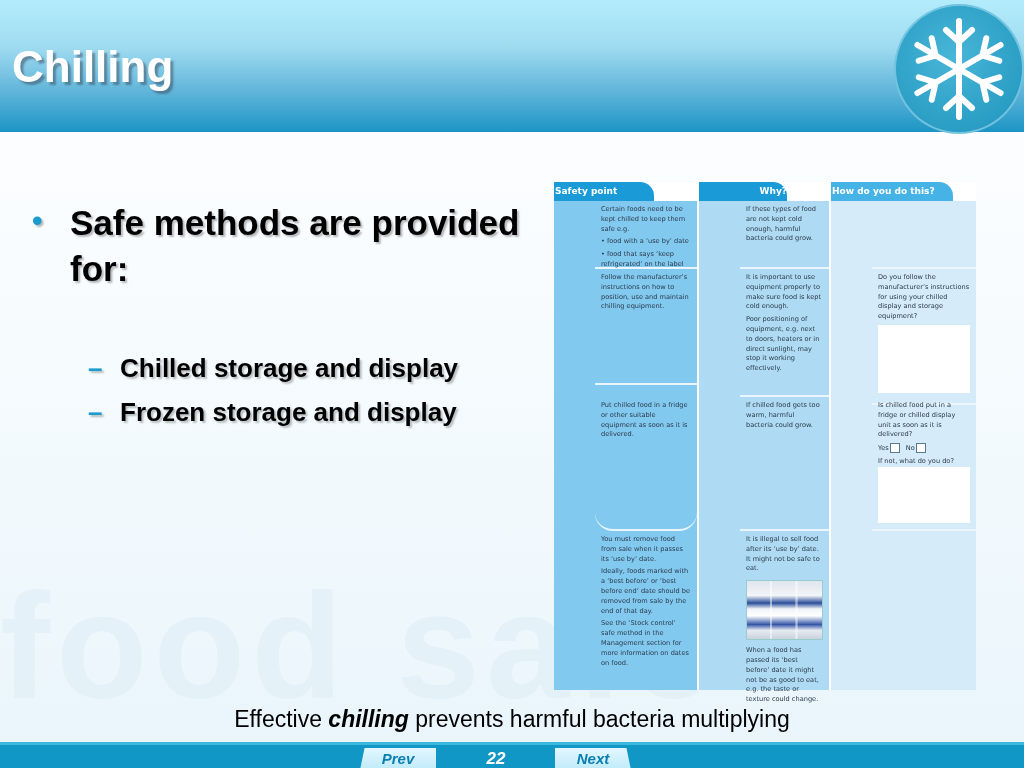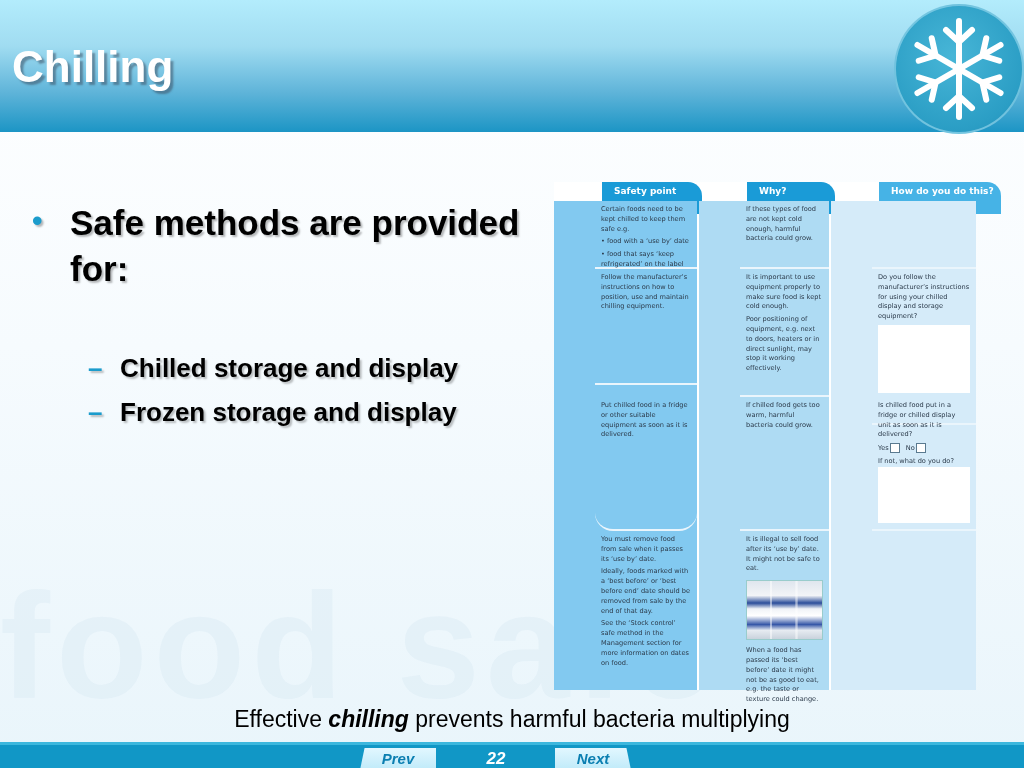--- a/index.html
+++ b/index.html
@@ -42,23 +42,22 @@
   }
   .b2 .dash { position:absolute; left:0; top:0; color:#1b9ccc; }
 
   
   .doc {
     position:absolute; left:554px; top:182px; width:422px; height:508px;
     background:#ffffff; font-family:"DejaVu Sans", sans-serif;
   }
   .th {
     position:absolute; top:0; height:32px; color:#fff; font-weight:bold; font-size:9px;
-    line-height:18px; padding-left:12px; box-sizing:border-box;
+    line-height:18px; padding-left:1px; box-sizing:border-box;
     border-top-right-radius:14px;
-    margin-left:48px;
   }
   .col { position:absolute; top:19px; bottom:0; }
   .c1 { left:0; width:143px; background:#82c9f0; }
   .c2 { left:145px; width:130px; background:#aedbf3; }
   .c3 { left:277px; width:145px; background:#d5ebf9; }
   .cell {
     position:absolute; left:0; right:0; box-sizing:border-box; padding:4px 6px;
     font-size:6.6px; line-height:9.8px; color:#2b3a4a;
     border-bottom:2px solid #eaf5fc;
     margin-left:41px;
@@ -135,21 +134,21 @@
     </div>
     <div class="b2">
       <span class="dash">–</span>
       <span>Frozen storage and display</span>
     </div>
   </div>
 </div>
 
 <div class="doc">
   <div class="th" style="left:0;width:100px;background:#1a9bd7;">Safety point</div>
-  <div class="th" style="left:145px;width:88px;background:#1a9bd7;">Why?</div>
+  <div class="th" style="left:145px;width:88px;background:#1a9bd7;text-align:right;">Why?</div>
   <div class="th" style="left:277px;width:122px;background:#46b3e6;">How do you do this?</div>
 
   <div class="col c1">
     <div class="cell" style="top:0;height:68px;">
       <p>Certain foods need to be kept chilled to keep them safe e.g.</p>
       <p>• food with a ‘use by’ date</p>
       <p>• food that says ‘keep refrigerated’ on the label</p>
     </div>
     <div class="cell" style="top:68px;height:116px;">
       <p>Follow the manufacturer’s instructions on how to position, use and maintain chilling equipment.</p>
@@ -177,21 +176,21 @@
     </div>
     <div class="cell" style="top:330px;bottom:0;border-bottom:none;">
       <p>It is illegal to sell food after its ‘use by’ date. It might not be safe to eat.</p>
       <div class="milk"></div>
       <p>When a food has passed its ‘best before’ date it might not be as good to eat, e.g. the taste or texture could change.</p>
     </div>
   </div>
 
   <div class="col c3">
     <div class="cell" style="top:0;height:68px;"></div>
-    <div class="cell" style="top:68px;height:156px;">
+    <div class="cell" style="top:68px;height:136px;">
       <p>Do you follow the manufacturer’s instructions for using your chilled display and storage equipment?</p>
       <p>
         <span>Yes</span><span class="cb"></span>
         <span>If not, what do you do?</span>
       </p>
       <div class="wbox" style="top:56px;height:68px;"></div>
     </div>
     <div class="cell" style="top:196px;height:134px;">
       <p>Is chilled food put in a fridge or chilled display unit as soon as it is delivered?</p>
       <p>

